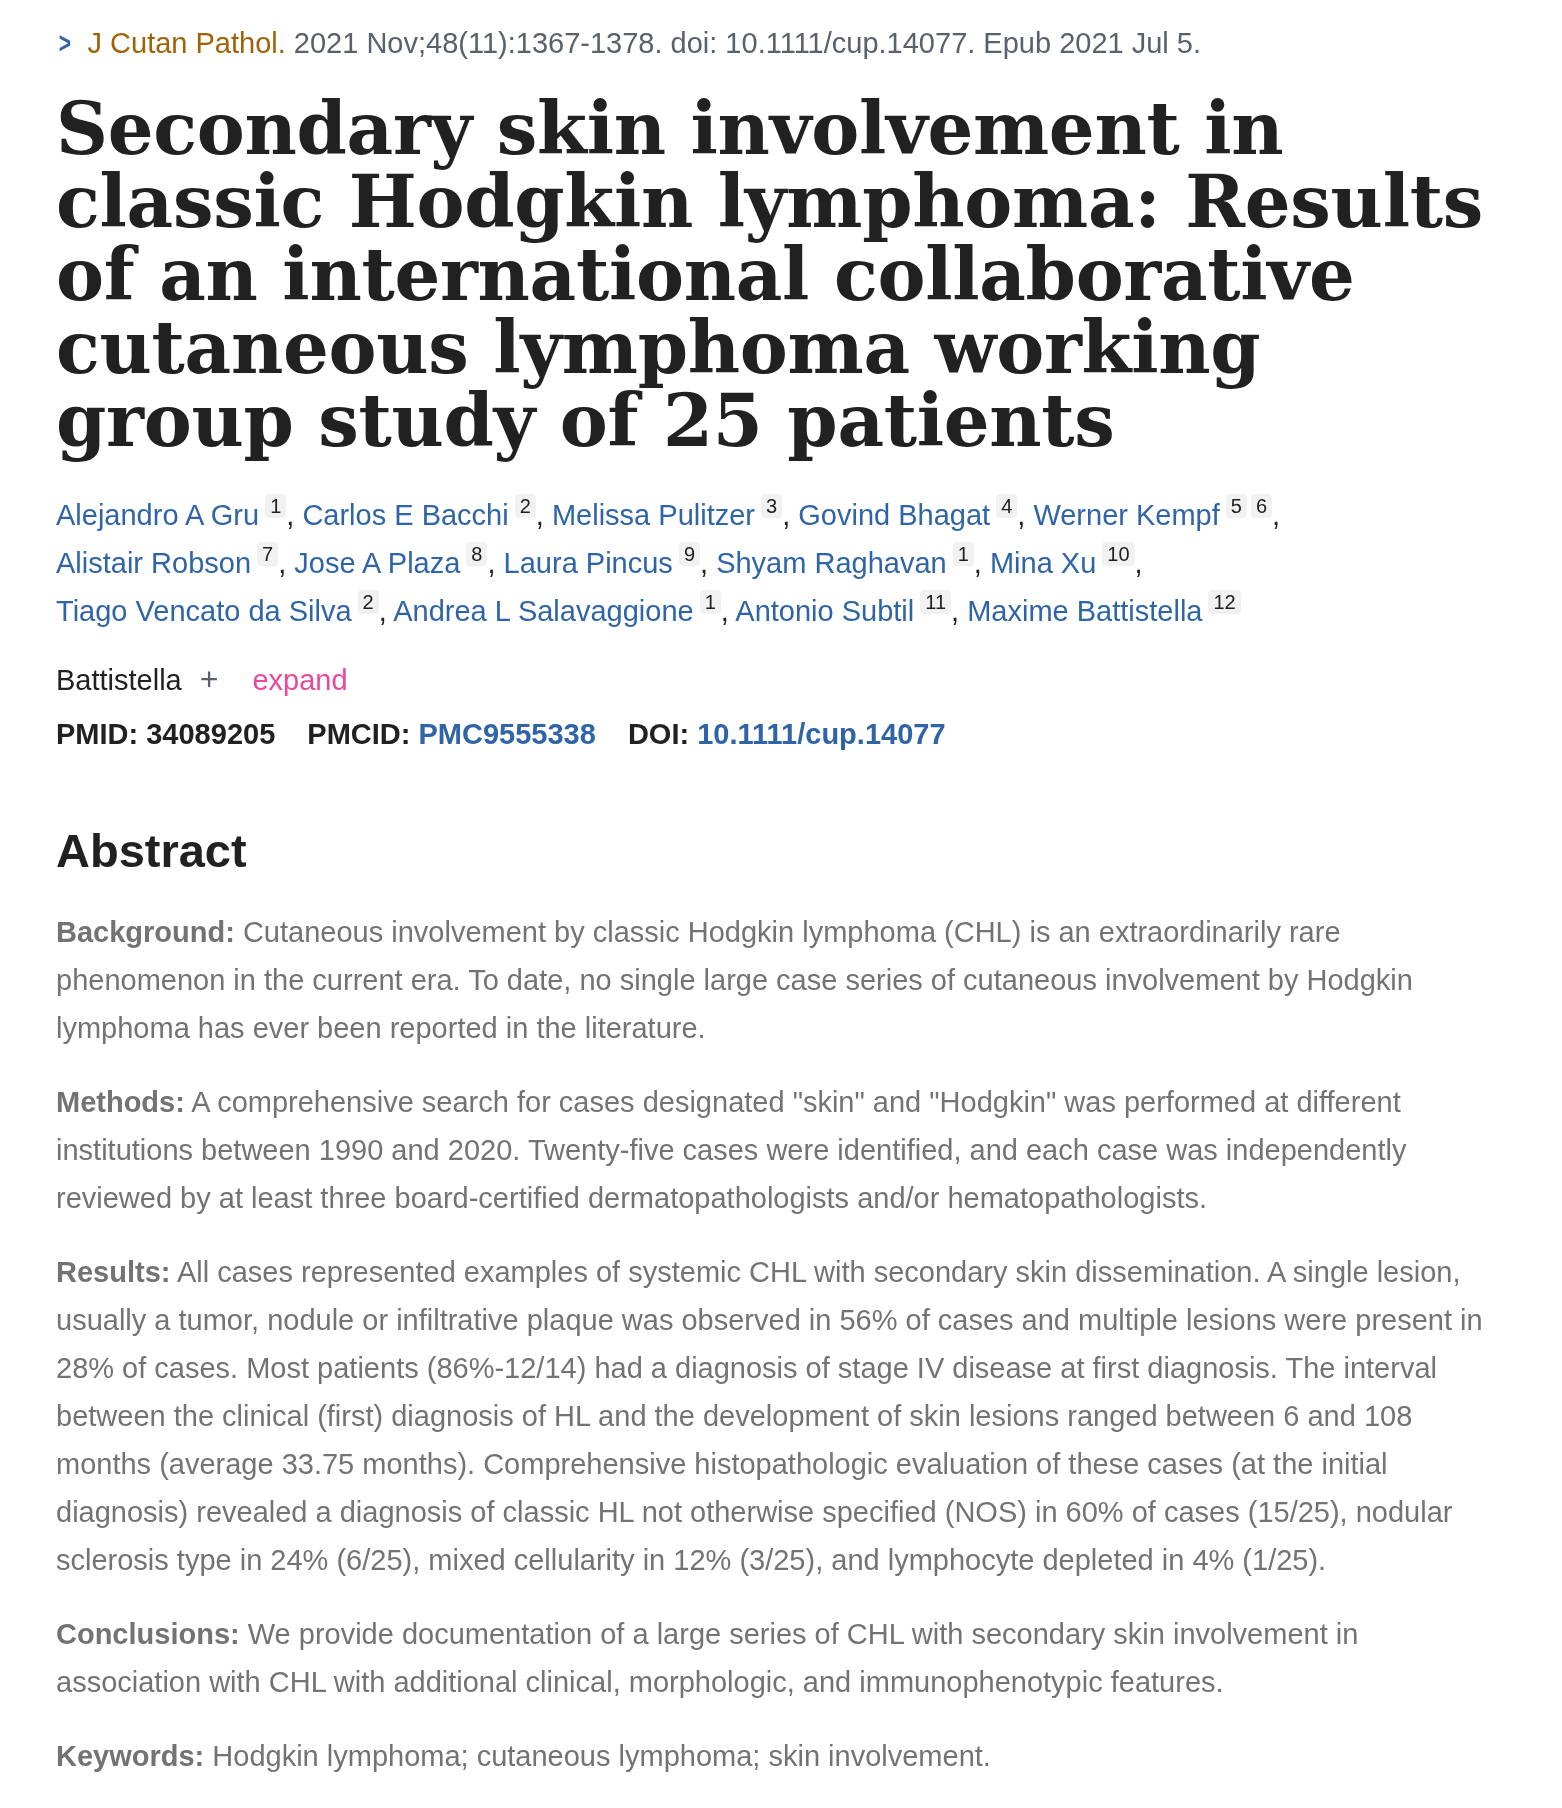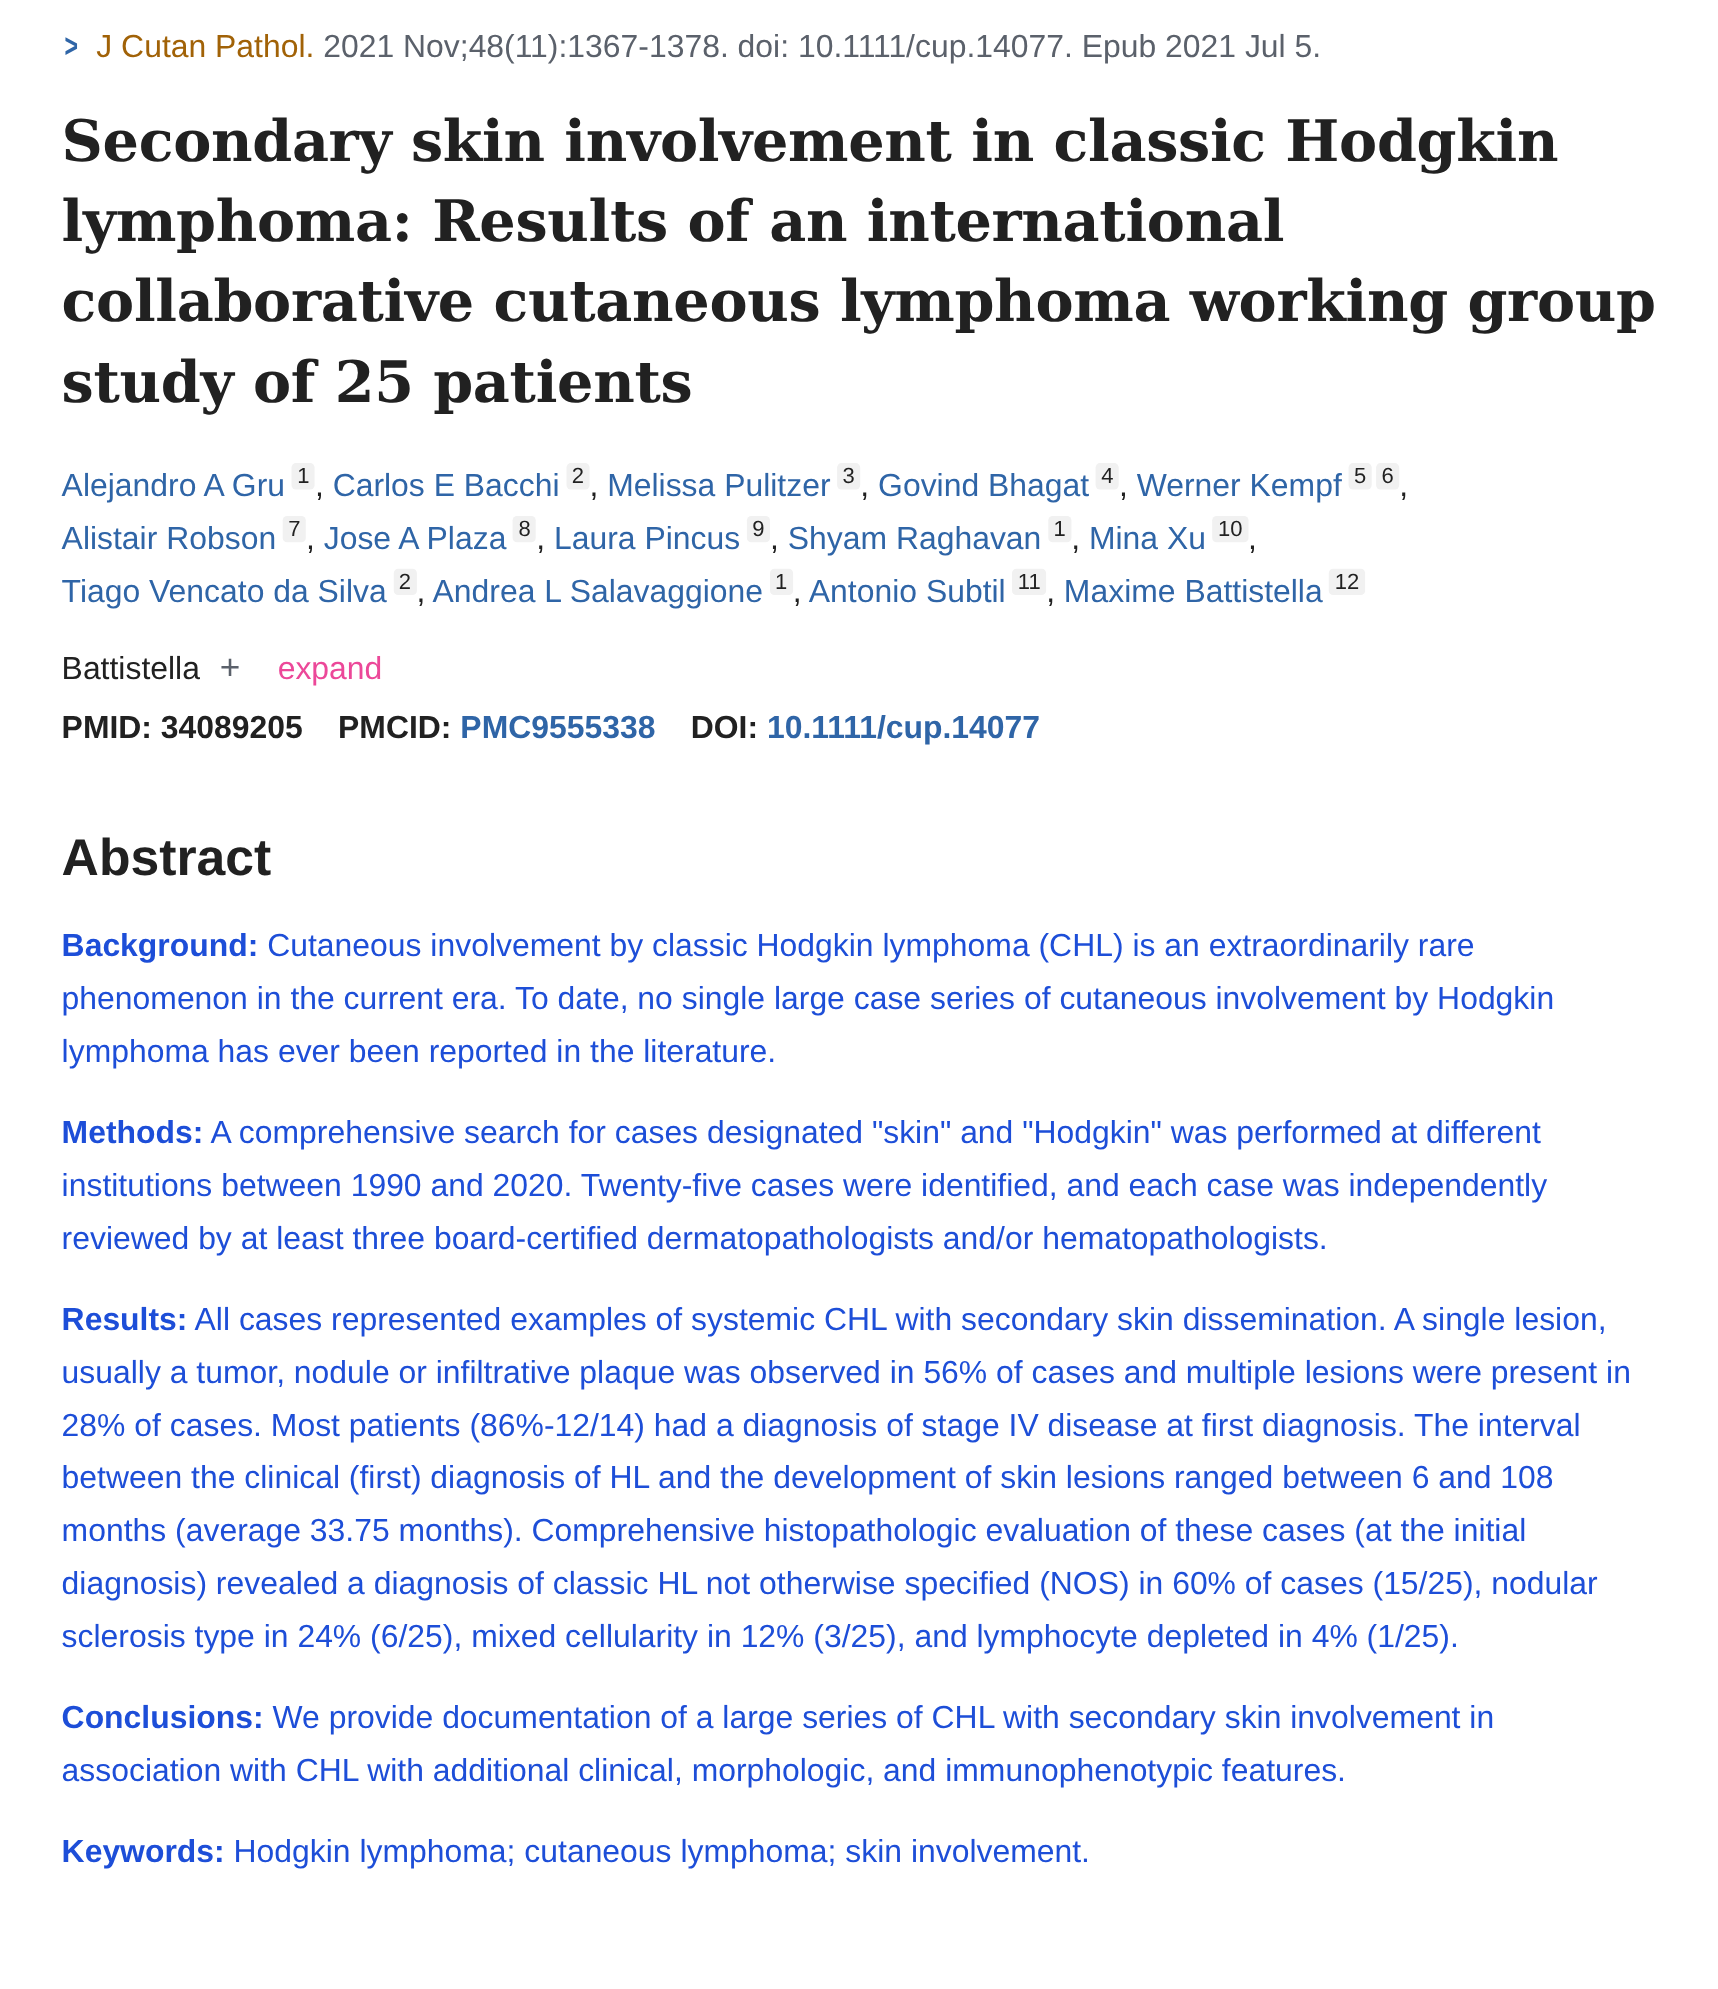--- a/index.html
+++ b/index.html
@@ -2,33 +2,33 @@
 <html><head>
   <meta charset="utf-8">
   <style>
     * { box-sizing: border-box; margin: 0; padding: 0; }
     html, body { width: 1562px; height: 1808px; background: #ffffff; overflow: hidden; }
     body { font-family: "Liberation Sans", "DejaVu Sans", sans-serif; color: #212121; }
     .page { position: relative; padding: 22px 56px 0 56px; width: 1562px; }
     .citation { font-size: 29px; color: #5b616b; line-height: 42px; display: flex; align-items: center; }
     .citation .chev { color: #2f65a7; font-size: 30px; margin-right: 14px; display: inline-block; transform: scaleX(0.7); font-weight: bold; }
     .citation .journal { color: #a16207; margin-right: 8px; }
-    .title { font-family: "DejaVu Serif", "Liberation Serif", serif; font-weight: bold; font-size: 52px; line-height: 73px; color: #212121; margin-top: 28px; letter-spacing: -0.3px; max-width: 1470px; }
+    .title { font-family: "DejaVu Serif", "Liberation Serif", serif; font-weight: bold; font-size: 72px; line-height: 73px; color: #212121; margin-top: 28px; letter-spacing: -0.3px; max-width: 1470px; }
     .authors { margin-top: 34px; font-size: 29px; line-height: 48px; color: #212121; max-width: 1470px; }
     .author { color: #2f65a7; text-decoration: none; }
     .sup { display: inline-block; font-size: 20px; line-height: 24px; color: #212121; background: #f1f1f1; border-radius: 4px; padding: 0 5px; vertical-align: 12px; margin-left: 6px; }
     .sup + .sup { margin-left: 4px; }
     .affil { margin-top: 22px; font-size: 29px; line-height: 44px; }
     .affil .plus { color: #5b616b; margin-left: 18px; margin-right: 6px; font-size: 32px; }
     .affil .expand { color: #ec4899; margin-left: 28px; }
     .ids { font-size: 29px; line-height: 44px; margin-top: 10px; font-weight: bold; }
     .ids .gap { display: inline-block; width: 24px; }
     .ids a { color: #2f65a7; text-decoration: none; }
     .abstract-h { font-family: Liberation Sans, sans-serif; font-weight: bold; font-size: 47px; line-height: 50px; margin-top: 70px; color: #212121; }
-    .para { font-size: 29px; line-height: 48px; margin-top: 26px; color: #1d4ed8; max-width: 1460px; }
+    .para { font-size: 29px; line-height: 48px; margin-top: 26px; color: #737373; max-width: 1460px; }
     .para.first { margin-top: 32px; }
     .para b { font-weight: bold; }
   </style>
 </head>
 <body>
 
 <div class="page">
 
   <div class="citation">
     <span class="chev">&gt;</span>

